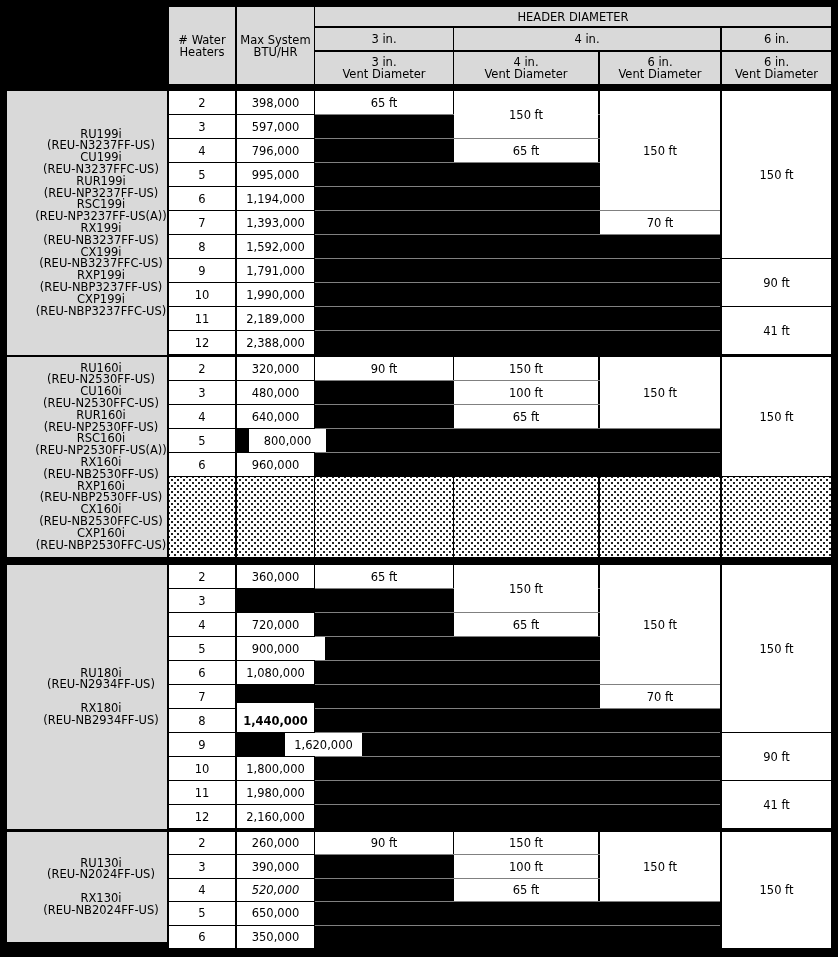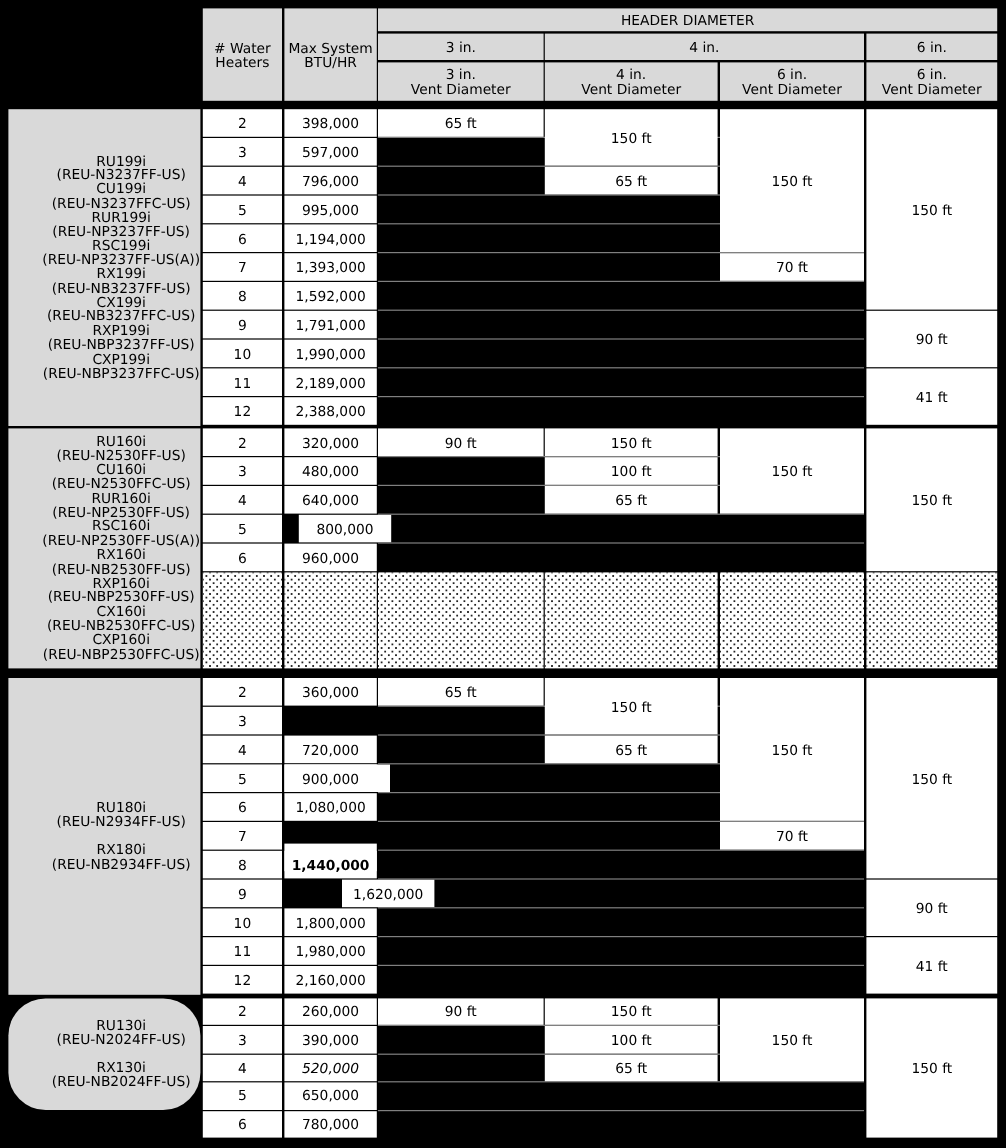--- a/index.html
+++ b/index.html
@@ -191,39 +191,39 @@
         <div class="cell white" style="left: 315px; top: 565px; width: 138px; height: 23px;">65 ft</div>
         <div class="cell white" style="left: 454px; top: 565px; width: 144px; height: 47px;">150 ft</div>
         <div class="cell white" style="left: 454px; top: 613px; width: 144px; height: 23px;">65 ft</div>
         <div class="cell white" style="left: 600px; top: 565px; width: 120px; height: 119px;">150 ft</div>
         <div class="cell white" style="left: 600px; top: 685px; width: 120px; height: 23px;">70 ft</div>
         <div class="cell white" style="left: 722px; top: 565px; width: 109px; height: 167px;">150 ft</div>
         <div class="cell white" style="left: 722px; top: 733px; width: 109px; height: 47px;">90 ft</div>
         <div class="cell white" style="left: 722px; top: 781px; width: 109px; height: 47px;">41 ft</div>
       </div>
       <div>
-        <div class="cell model" style="left: 7px; top: 832px; width: 160px; height: 93px; border-radius: 31px;">RU130i
+        <div class="cell model" style="left: 7px; top: 832px; width: 160px; height: 110px;">RU130i
 (REU-N2024FF-US)
 
 RX130i
 (REU-NB2024FF-US)</div>
         <div class="cell black" style="left: 315px; top: 832px; width: 405px; height: 117px;"></div>
         <div class="cell white" style="left: 169px; top: 832px; width: 66px; height: 22.4px;">2</div>
         <div class="cell white" style="left: 237px; top: 832px; width: 77px; height: 22.4px;">260,000</div>
         <div class="cell white" style="left: 169px; top: 855.4px; width: 66px; height: 22.4px;">3</div>
         <div class="cell white" style="left: 237px; top: 855.4px; width: 77px; height: 22.4px;">390,000</div>
         <div class="line" style="left: 315px; top: 854.4px; width: 405px; height: 1px;"></div>
         <div class="cell white" style="left: 169px; top: 878.8px; width: 66px; height: 22.4px;">4</div>
         <div class="cell white" style="left: 237px; top: 878.8px; width: 77px; height: 22.4px; font-style: italic;">520,000</div>
         <div class="line" style="left: 315px; top: 877.8px; width: 405px; height: 1px;"></div>
         <div class="cell white" style="left: 169px; top: 902.2px; width: 66px; height: 22.4px;">5</div>
         <div class="cell white" style="left: 237px; top: 902.2px; width: 77px; height: 22.4px;">650,000</div>
         <div class="line" style="left: 315px; top: 901.2px; width: 405px; height: 1px;"></div>
         <div class="cell white" style="left: 169px; top: 925.6px; width: 66px; height: 22.4px;">6</div>
-        <div class="cell white" style="left: 237px; top: 925.6px; width: 77px; height: 22.4px;">780,000</div>
+        <div class="cell white" style="left: 237px; top: 925.6px; width: 77px; height: 22.4px;">350,000</div>
         <div class="line" style="left: 315px; top: 924.6px; width: 405px; height: 1px;"></div>
         <div class="cell black" style="left: 722px; top: 832px; width: 109px; height: 117px;"></div>
         <div class="cell white" style="left: 315px; top: 832px; width: 138px; height: 22.4px;">90 ft</div>
         <div class="cell white" style="left: 454px; top: 832px; width: 144px; height: 22.4px;">150 ft</div>
         <div class="cell white" style="left: 454px; top: 855.4px; width: 144px; height: 22.4px;">100 ft</div>
         <div class="cell white" style="left: 454px; top: 878.8px; width: 144px; height: 22.4px;">65 ft</div>
         <div class="cell white" style="left: 600px; top: 832px; width: 120px; height: 69.2px;">150 ft</div>
         <div class="cell white" style="left: 722px; top: 832px; width: 109px; height: 116px;">150 ft</div>
       </div>
     </div>

